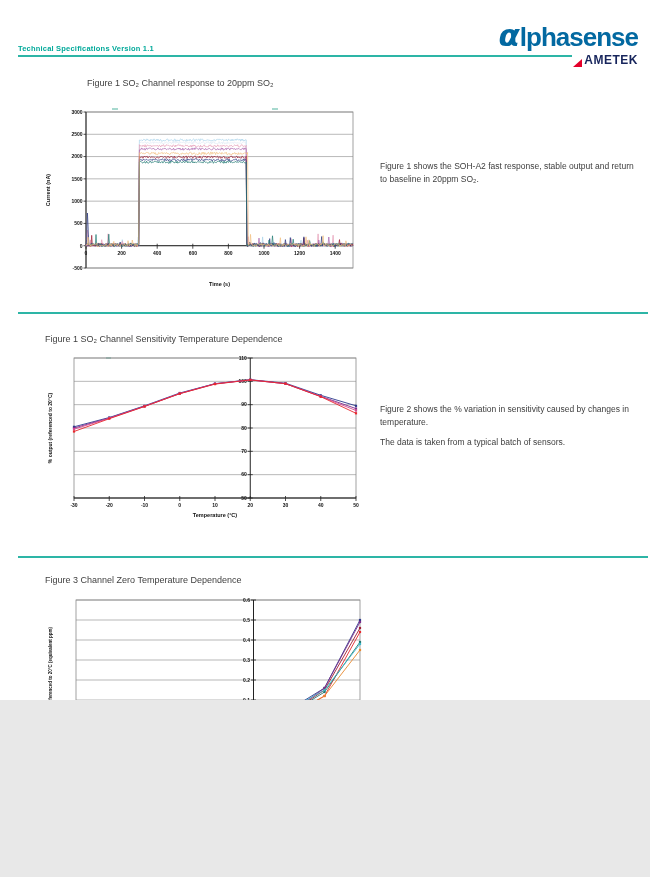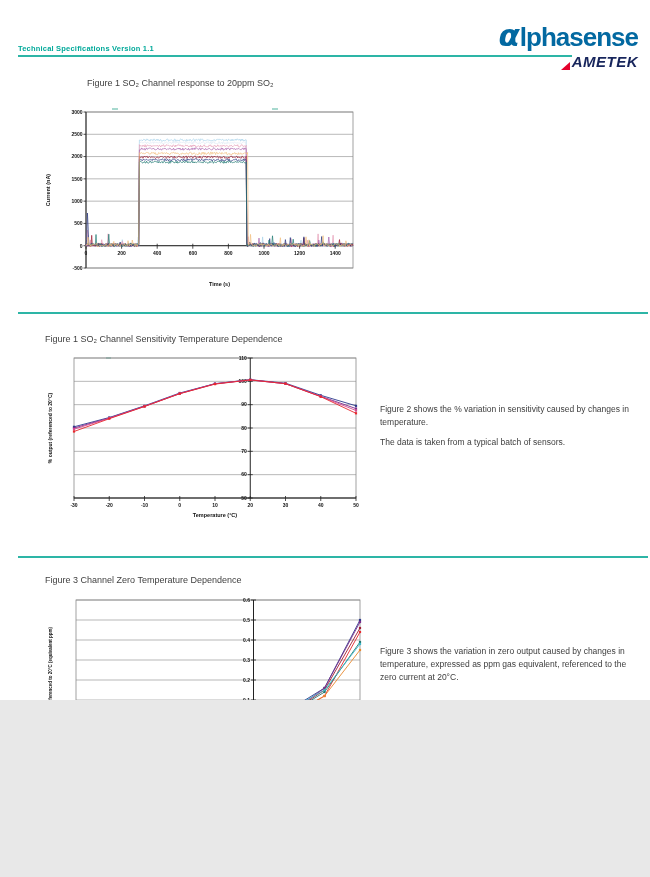--- a/index.html
+++ b/index.html
@@ -5,21 +5,21 @@
   html,body{margin:0;padding:0;background:#e8e8e8;}
   #page{position:relative;width:650px;height:700px;background:#ffffff;margin:0 auto;
         font-family:"Liberation Sans",sans-serif;color:#3f3f3f;overflow:hidden;}
   .teal-rule{position:absolute;height:2px;background:#2db5a6;}
   #doc-ref{position:absolute;left:18px;top:44px;font-size:7.5px;font-weight:600;color:#00a99a;letter-spacing:.2px;}
   #logo{position:absolute;right:12px;top:20px;text-align:left;color:#0369a1;font-weight:bold;line-height:1;}
   #logo .alpha{font-size:31px;font-style:italic;font-family:"DejaVu Sans",sans-serif;}
   #logo .rest{font-size:26px;letter-spacing:-1px;}
   #ametek{position:absolute;right:12px;top:53px;display:flex;align-items:flex-end;gap:2px;}
   #ametek .tri{width:0;height:0;border-bottom:8px solid #e4002b;border-left:9px solid transparent;}
-  #ametek .word{font-size:15px;font-weight:bold;color:#17255c;letter-spacing:.5px;font-style:italic;}
+  #ametek .word{font-size:12px;font-weight:bold;color:#17255c;letter-spacing:.5px;}
   .fig-title{position:absolute;left:45px;font-size:9px;color:#3f3f3f;}
   .caption{position:absolute;left:380px;width:256px;font-size:8.5px;line-height:1.55;color:#3d3d3d;}
   .caption p{margin:0 0 7px 0;}
   .chart{position:absolute;}
   svg{font-family:"Liberation Sans",sans-serif;}
   .artifact{position:absolute;height:2px;background:#a7d9ce;}
 </style>
 </head>
 <body>
 
@@ -86,20 +86,23 @@
       <text x="8" y="90" text-anchor="middle" font-size="5.5" font-weight="700" fill="#111" transform="rotate(-90 8 90)">Current (nA)</text>
       <polyline points="44.0,143.4 44.7,144.8 45.4,143.4 46.1,135.2 46.8,144.2 47.6,145.2 48.3,145.3 49.0,144.4 49.7,144.5 50.4,145.3 51.1,144.0 51.8,143.6 52.5,144.2 53.3,144.4 54.0,143.8 54.7,143.4 55.4,146.4 56.1,145.6 56.8,143.5 57.5,144.1 58.2,146.0 59.0,146.1 59.7,143.8 60.4,144.0 61.1,145.0 61.8,145.2 62.5,144.8 63.2,145.7 63.9,143.8 64.6,146.2 65.4,146.5 66.1,145.7 66.8,145.5 67.5,144.4 68.2,145.7 68.9,143.3 69.6,144.5 70.3,144.5 71.1,145.1 71.8,144.9 72.5,144.4 73.2,146.4 73.9,146.1 74.6,146.5 75.3,143.7 76.0,144.3 76.8,146.4 77.5,144.1 78.2,145.8 78.9,145.4 79.6,145.2 80.3,139.7 81.0,144.5 81.7,144.5 82.4,143.8 83.2,145.0 83.9,144.4 84.6,146.0 85.3,144.6 86.0,145.8 86.7,145.7 87.4,143.7 88.1,144.0 88.9,142.7 89.6,144.6 90.3,145.2 91.0,144.3 91.7,144.5 92.4,144.7 93.1,144.3 93.8,143.4 94.6,143.8 95.3,145.3 96.0,139.8 96.7,146.3 97.4,40.0 98.1,40.2 98.8,40.4 99.5,39.9 100.2,40.6 101.0,40.3 101.7,39.3 102.4,39.6 103.1,39.7 103.8,40.8 104.5,39.1 105.2,39.0 105.9,40.2 106.7,40.1 107.4,40.2 108.1,41.2 108.8,39.3 109.5,40.0 110.2,39.6 110.9,40.7 111.6,39.2 112.4,39.1 113.1,40.5 113.8,40.4 114.5,39.3 115.2,40.5 115.9,39.0 116.6,40.1 117.3,41.1 118.0,39.7 118.8,39.6 119.5,41.2 120.2,41.0 120.9,41.1 121.6,40.1 122.3,41.0 123.0,40.7 123.7,40.5 124.5,39.4 125.2,39.1 125.9,39.1 126.6,41.3 127.3,40.4 128.0,39.9 128.7,40.2 129.4,39.8 130.2,40.1 130.9,40.8 131.6,41.2 132.3,39.4 133.0,38.9 133.7,41.3 134.4,41.1 135.1,39.8 135.8,40.8 136.6,40.4 137.3,41.2 138.0,39.4 138.7,39.0 139.4,39.6 140.1,39.1 140.8,40.5 141.5,40.8 142.3,40.0 143.0,40.6 143.7,41.2 144.4,39.4 145.1,40.9 145.8,39.7 146.5,40.0 147.2,40.7 148.0,39.1 148.7,39.9 149.4,41.1 150.1,40.7 150.8,39.5 151.5,38.9 152.2,39.4 152.9,41.3 153.6,39.6 154.4,39.3 155.1,40.4 155.8,39.8 156.5,39.3 157.2,39.2 157.9,41.2 158.6,38.9 159.3,39.4 160.1,39.1 160.8,39.3 161.5,40.8 162.2,40.6 162.9,40.4 163.6,40.8 164.3,40.1 165.0,40.0 165.8,39.8 166.5,40.1 167.2,40.4 167.9,40.1 168.6,41.0 169.3,41.2 170.0,40.1 170.7,41.0 171.4,40.4 172.2,39.4 172.9,40.8 173.6,40.8 174.3,39.6 175.0,39.9 175.7,39.2 176.4,39.8 177.1,38.9 177.9,39.9 178.6,39.5 179.3,40.0 180.0,39.8 180.7,39.2 181.4,40.4 182.1,39.9 182.8,40.5 183.6,40.3 184.3,39.3 185.0,40.9 185.7,40.5 186.4,39.2 187.1,39.5 187.8,40.4 188.5,40.7 189.2,39.3 190.0,41.0 190.7,39.3 191.4,40.5 192.1,39.6 192.8,40.3 193.5,39.2 194.2,40.3 194.9,38.9 195.7,39.1 196.4,40.1 197.1,39.8 197.8,39.1 198.5,41.2 199.2,39.1 199.9,40.5 200.6,39.0 201.4,41.1 202.1,40.1 202.8,40.8 203.5,39.6 204.2,39.9 204.9,143.5 205.6,143.7 206.3,144.7 207.0,143.5 207.8,146.2 208.5,145.4 209.2,145.5 209.9,146.4 210.6,143.3 211.3,144.8 212.0,146.0 212.7,145.3 213.5,145.4 214.2,144.9 214.9,146.0 215.6,144.6 216.3,144.4 217.0,143.7 217.7,145.9 218.4,144.7 219.2,144.6 219.9,146.1 220.6,136.9 221.3,145.2 222.0,145.3 222.7,143.6 223.4,145.3 224.1,144.1 224.8,145.5 225.6,144.5 226.3,146.5 227.0,145.9 227.7,143.7 228.4,146.2 229.1,145.3 229.8,143.8 230.5,144.0 231.3,144.6 232.0,144.5 232.7,144.9 233.4,145.3 234.1,144.0 234.8,143.4 235.5,144.1 236.2,146.0 237.0,143.5 237.7,146.6 238.4,145.5 239.1,145.1 239.8,143.3 240.5,144.7 241.2,146.4 241.9,144.4 242.6,143.3 243.4,146.1 244.1,143.5 244.8,143.6 245.5,146.6 246.2,145.6 246.9,146.5 247.6,145.9 248.3,140.8 249.1,145.1 249.8,144.7 250.5,145.7 251.2,146.5 251.9,145.3 252.6,144.1 253.3,143.4 254.0,143.6 254.8,144.7 255.5,145.8 256.2,143.9 256.9,144.2 257.6,144.7 258.3,143.6 259.0,140.2 259.7,146.3 260.4,145.5 261.2,143.4 261.9,143.9 262.6,143.9 263.3,144.7 264.0,144.3 264.7,145.2 265.4,144.5 266.1,143.8 266.9,143.9 267.6,141.5 268.3,144.0 269.0,143.4 269.7,144.6 270.4,144.1 271.1,146.4 271.8,145.0 272.6,144.5 273.3,144.4 274.0,145.1 274.7,144.2 275.4,145.3 276.1,143.2 276.8,144.8 277.5,145.8 278.2,144.8 279.0,143.5 279.7,144.5 280.4,145.8 281.1,144.8 281.8,146.3 282.5,146.2 283.2,143.9 283.9,145.9 284.7,146.1 285.4,145.5 286.1,146.2 286.8,143.9 287.5,145.9 288.2,146.4 288.9,144.3 289.6,143.6 290.4,145.0 291.1,144.9 291.8,143.5 292.5,143.9 293.2,145.1 293.9,145.8 294.6,146.5 295.3,144.0 296.0,145.6 296.8,144.0 297.5,145.0 298.2,144.7 298.9,144.6 299.6,145.6 300.3,144.3 301.0,146.5 301.7,143.5 302.5,146.2 303.2,143.7 303.9,145.6 304.6,143.3 305.3,145.1 306.0,145.9 306.7,143.9 307.4,143.7 308.2,145.3 308.9,144.7 309.6,144.9 310.3,143.9 311.0,145.4" fill="none" stroke="#a9d3ea" stroke-width="0.7"></polyline>
       <polyline points="44.0,146.3 44.7,143.4 45.4,143.5 46.1,143.8 46.8,143.5 47.6,144.8 48.3,143.9 49.0,145.0 49.7,145.2 50.4,146.6 51.1,144.0 51.8,146.4 52.5,144.5 53.3,145.1 54.0,144.3 54.7,144.4 55.4,145.9 56.1,145.8 56.8,145.4 57.5,146.4 58.2,145.4 59.0,144.3 59.7,146.0 60.4,146.2 61.1,146.2 61.8,145.1 62.5,145.8 63.2,146.2 63.9,145.7 64.6,145.2 65.4,144.7 66.1,143.5 66.8,143.9 67.5,143.4 68.2,144.3 68.9,144.6 69.6,146.2 70.3,143.4 71.1,145.7 71.8,143.4 72.5,143.6 73.2,146.5 73.9,144.0 74.6,145.1 75.3,145.6 76.0,145.8 76.8,143.9 77.5,144.3 78.2,146.0 78.9,145.2 79.6,145.5 80.3,146.5 81.0,144.0 81.7,144.8 82.4,145.0 83.2,144.2 83.9,145.1 84.6,145.1 85.3,146.3 86.0,145.5 86.7,144.7 87.4,143.4 88.1,143.3 88.9,143.3 89.6,144.7 90.3,146.5 91.0,144.6 91.7,146.4 92.4,143.6 93.1,146.2 93.8,143.9 94.6,143.7 95.3,145.8 96.0,137.1 96.7,144.5 97.4,43.5 98.1,42.8 98.8,42.4 99.5,42.1 100.2,42.7 101.0,42.9 101.7,42.7 102.4,41.9 103.1,42.3 103.8,42.1 104.5,43.6 105.2,42.2 105.9,42.5 106.7,43.0 107.4,43.7 108.1,42.5 108.8,43.2 109.5,43.1 110.2,42.4 110.9,41.7 111.6,43.4 112.4,41.9 113.1,42.4 113.8,43.1 114.5,42.1 115.2,42.7 115.9,42.5 116.6,42.9 117.3,42.3 118.0,43.0 118.8,43.2 119.5,41.8 120.2,43.7 120.9,43.6 121.6,43.7 122.3,42.8 123.0,43.4 123.7,42.3 124.5,42.1 125.2,42.4 125.9,43.6 126.6,43.1 127.3,42.6 128.0,42.6 128.7,42.2 129.4,43.5 130.2,43.1 130.9,41.6 131.6,43.3 132.3,41.6 133.0,42.2 133.7,43.3 134.4,41.8 135.1,42.8 135.8,41.8 136.6,43.7 137.3,43.3 138.0,41.8 138.7,42.6 139.4,41.9 140.1,42.8 140.8,42.4 141.5,42.1 142.3,42.9 143.0,42.4 143.7,43.8 144.4,41.6 145.1,41.6 145.8,42.6 146.5,43.3 147.2,42.1 148.0,42.3 148.7,43.0 149.4,43.6 150.1,42.3 150.8,44.0 151.5,41.6 152.2,42.4 152.9,41.7 153.6,42.1 154.4,42.2 155.1,43.3 155.8,43.3 156.5,43.5 157.2,42.4 157.9,43.8 158.6,43.4 159.3,42.5 160.1,42.2 160.8,42.2 161.5,41.7 162.2,42.9 162.9,43.9 163.6,43.0 164.3,42.9 165.0,41.7 165.8,42.5 166.5,41.6 167.2,43.3 167.9,43.0 168.6,42.0 169.3,43.9 170.0,41.9 170.7,43.2 171.4,41.8 172.2,41.7 172.9,43.7 173.6,43.3 174.3,43.5 175.0,43.1 175.7,43.7 176.4,43.3 177.1,41.6 177.9,43.6 178.6,43.0 179.3,42.9 180.0,42.0 180.7,43.9 181.4,41.6 182.1,42.6 182.8,43.9 183.6,42.9 184.3,42.5 185.0,43.8 185.7,41.8 186.4,42.7 187.1,43.5 187.8,42.6 188.5,42.8 189.2,43.0 190.0,42.5 190.7,42.7 191.4,43.5 192.1,42.0 192.8,42.2 193.5,42.7 194.2,43.2 194.9,42.6 195.7,42.8 196.4,42.9 197.1,43.5 197.8,42.9 198.5,42.9 199.2,43.8 199.9,42.8 200.6,42.4 201.4,41.9 202.1,42.3 202.8,42.0 203.5,42.6 204.2,42.6 204.9,143.8 205.6,144.6 206.3,144.5 207.0,146.3 207.8,146.1 208.5,143.7 209.2,144.2 209.9,145.0 210.6,145.5 211.3,145.6 212.0,145.8 212.7,146.1 213.5,143.3 214.2,145.1 214.9,143.4 215.6,144.5 216.3,146.3 217.0,144.1 217.7,144.6 218.4,144.5 219.2,146.0 219.9,145.9 220.6,145.5 221.3,143.3 222.0,143.7 222.7,145.1 223.4,145.4 224.1,143.7 224.8,146.4 225.6,146.2 226.3,145.0 227.0,144.6 227.7,146.0 228.4,143.7 229.1,146.0 229.8,144.3 230.5,144.3 231.3,144.0 232.0,144.5 232.7,144.6 233.4,143.7 234.1,144.3 234.8,146.2 235.5,144.0 236.2,143.3 237.0,146.2 237.7,144.0 238.4,143.5 239.1,143.4 239.8,144.1 240.5,145.3 241.2,143.8 241.9,144.7 242.6,143.3 243.4,145.2 244.1,143.7 244.8,144.9 245.5,143.5 246.2,143.9 246.9,146.0 247.6,143.5 248.3,146.0 249.1,137.6 249.8,144.6 250.5,146.3 251.2,144.1 251.9,144.2 252.6,145.2 253.3,145.7 254.0,144.5 254.8,146.4 255.5,144.7 256.2,144.2 256.9,146.1 257.6,144.1 258.3,144.7 259.0,145.7 259.7,144.3 260.4,145.9 261.2,145.0 261.9,145.5 262.6,146.1 263.3,144.4 264.0,145.5 264.7,142.6 265.4,144.0 266.1,144.1 266.9,145.8 267.6,146.1 268.3,144.5 269.0,144.3 269.7,144.5 270.4,143.4 271.1,146.1 271.8,143.9 272.6,144.9 273.3,144.9 274.0,143.8 274.7,143.4 275.4,145.8 276.1,145.9 276.8,143.3 277.5,145.3 278.2,145.1 279.0,145.0 279.7,146.3 280.4,143.8 281.1,146.1 281.8,145.9 282.5,144.0 283.2,144.2 283.9,144.7 284.7,143.8 285.4,144.2 286.1,146.0 286.8,146.0 287.5,145.9 288.2,143.7 288.9,145.0 289.6,146.3 290.4,144.8 291.1,145.7 291.8,144.6 292.5,144.6 293.2,146.0 293.9,143.5 294.6,145.5 295.3,145.5 296.0,144.3 296.8,146.2 297.5,145.4 298.2,143.9 298.9,146.5 299.6,144.9 300.3,143.6 301.0,144.3 301.7,143.3 302.5,144.4 303.2,146.0 303.9,145.6 304.6,143.6 305.3,146.6 306.0,145.4 306.7,145.9 307.4,146.0 308.2,144.1 308.9,144.0 309.6,146.2 310.3,143.8 311.0,145.4" fill="none" stroke="#dfe9f4" stroke-width="0.7"></polyline>
       <polyline points="44.0,145.5 44.7,142.6 45.4,130.1 46.1,136.4 46.8,144.0 47.6,146.6 48.3,139.9 49.0,145.5 49.7,146.3 50.4,146.4 51.1,145.0 51.8,146.4 52.5,146.2 53.3,144.1 54.0,144.1 54.7,145.7 55.4,146.5 56.1,146.2 56.8,143.4 57.5,145.1 58.2,146.3 59.0,144.4 59.7,139.7 60.4,143.8 61.1,143.5 61.8,144.7 62.5,145.8 63.2,145.0 63.9,143.7 64.6,146.3 65.4,146.5 66.1,133.8 66.8,143.5 67.5,145.2 68.2,145.0 68.9,143.9 69.6,144.0 70.3,143.3 71.1,144.6 71.8,145.0 72.5,143.5 73.2,144.8 73.9,146.6 74.6,143.8 75.3,144.3 76.0,144.3 76.8,146.0 77.5,143.6 78.2,146.2 78.9,143.5 79.6,143.6 80.3,141.4 81.0,143.9 81.7,144.0 82.4,143.6 83.2,145.3 83.9,146.0 84.6,146.2 85.3,145.4 86.0,143.5 86.7,143.4 87.4,144.6 88.1,145.4 88.9,144.4 89.6,145.4 90.3,144.7 91.0,143.5 91.7,143.5 92.4,144.2 93.1,143.5 93.8,146.0 94.6,146.5 95.3,143.9 96.0,144.1 96.7,144.4 97.4,44.7 98.1,46.2 98.8,45.6 99.5,45.8 100.2,46.5 101.0,45.0 101.7,46.1 102.4,46.8 103.1,44.7 103.8,47.0 104.5,46.5 105.2,44.9 105.9,45.4 106.7,45.7 107.4,45.7 108.1,45.5 108.8,45.5 109.5,46.8 110.2,45.6 110.9,46.4 111.6,45.6 112.4,45.8 113.1,45.9 113.8,45.7 114.5,46.0 115.2,45.2 115.9,46.2 116.6,46.5 117.3,45.2 118.0,45.6 118.8,47.0 119.5,45.4 120.2,46.0 120.9,45.1 121.6,44.7 122.3,46.6 123.0,45.6 123.7,46.2 124.5,44.7 125.2,44.9 125.9,45.6 126.6,45.4 127.3,46.0 128.0,45.9 128.7,45.7 129.4,45.9 130.2,47.0 130.9,45.1 131.6,45.1 132.3,45.6 133.0,47.0 133.7,45.0 134.4,46.2 135.1,45.2 135.8,45.0 136.6,44.8 137.3,45.6 138.0,44.7 138.7,45.7 139.4,46.1 140.1,45.1 140.8,46.6 141.5,46.1 142.3,46.4 143.0,45.6 143.7,45.0 144.4,46.0 145.1,45.1 145.8,45.7 146.5,46.8 147.2,46.0 148.0,46.7 148.7,45.3 149.4,47.0 150.1,45.2 150.8,46.4 151.5,44.9 152.2,46.0 152.9,45.1 153.6,46.9 154.4,46.8 155.1,46.5 155.8,46.2 156.5,45.8 157.2,46.4 157.9,47.0 158.6,45.2 159.3,47.1 160.1,46.3 160.8,46.6 161.5,45.5 162.2,44.8 162.9,46.5 163.6,46.1 164.3,46.8 165.0,46.9 165.8,46.7 166.5,46.8 167.2,44.9 167.9,45.7 168.6,44.8 169.3,46.7 170.0,45.9 170.7,46.7 171.4,46.2 172.2,46.1 172.9,45.2 173.6,46.7 174.3,46.5 175.0,46.4 175.7,44.8 176.4,46.0 177.1,46.6 177.9,45.6 178.6,45.9 179.3,45.5 180.0,46.6 180.7,45.4 181.4,45.6 182.1,45.2 182.8,46.3 183.6,46.1 184.3,45.5 185.0,45.9 185.7,46.0 186.4,46.7 187.1,46.7 187.8,45.3 188.5,45.9 189.2,45.2 190.0,45.9 190.7,46.9 191.4,46.2 192.1,45.4 192.8,44.8 193.5,45.5 194.2,45.3 194.9,46.0 195.7,44.7 196.4,46.8 197.1,47.0 197.8,46.9 198.5,46.1 199.2,44.9 199.9,44.7 200.6,45.2 201.4,46.7 202.1,46.0 202.8,46.1 203.5,46.7 204.2,45.3 204.9,146.2 205.6,144.7 206.3,136.7 207.0,145.4 207.8,143.4 208.5,144.7 209.2,145.1 209.9,145.0 210.6,146.5 211.3,143.7 212.0,145.9 212.7,144.6 213.5,143.8 214.2,145.6 214.9,144.6 215.6,144.8 216.3,145.8 217.0,146.3 217.7,146.5 218.4,146.4 219.2,144.0 219.9,145.4 220.6,146.3 221.3,145.4 222.0,143.4 222.7,145.3 223.4,144.4 224.1,146.5 224.8,145.9 225.6,146.2 226.3,145.0 227.0,144.4 227.7,146.3 228.4,145.2 229.1,144.8 229.8,144.7 230.5,144.8 231.3,144.7 232.0,144.4 232.7,146.0 233.4,143.9 234.1,146.6 234.8,145.5 235.5,143.7 236.2,146.6 237.0,144.9 237.7,146.2 238.4,145.3 239.1,145.4 239.8,146.1 240.5,144.2 241.2,145.9 241.9,146.4 242.6,144.3 243.4,145.7 244.1,145.8 244.8,144.5 245.5,143.8 246.2,144.9 246.9,145.6 247.6,144.6 248.3,144.0 249.1,138.7 249.8,146.5 250.5,145.1 251.2,144.1 251.9,144.5 252.6,145.9 253.3,144.5 254.0,143.9 254.8,144.9 255.5,145.1 256.2,143.7 256.9,144.9 257.6,144.4 258.3,143.4 259.0,146.4 259.7,146.0 260.4,146.1 261.2,146.3 261.9,144.0 262.6,145.6 263.3,143.8 264.0,143.6 264.7,145.5 265.4,140.3 266.1,145.7 266.9,146.3 267.6,143.6 268.3,143.8 269.0,145.6 269.7,146.5 270.4,144.3 271.1,144.4 271.8,143.4 272.6,145.3 273.3,143.8 274.0,143.9 274.7,144.8 275.4,143.5 276.1,133.9 276.8,145.6 277.5,145.2 278.2,145.1 279.0,143.4 279.7,144.7 280.4,143.8 281.1,143.8 281.8,146.0 282.5,144.7 283.2,144.1 283.9,146.3 284.7,145.8 285.4,144.4 286.1,143.8 286.8,143.3 287.5,145.2 288.2,145.9 288.9,145.9 289.6,144.5 290.4,143.5 291.1,135.2 291.8,146.4 292.5,144.7 293.2,145.0 293.9,144.3 294.6,143.5 295.3,144.3 296.0,144.9 296.8,144.7 297.5,143.5 298.2,144.5 298.9,143.7 299.6,146.4 300.3,145.4 301.0,144.5 301.7,146.5 302.5,145.3 303.2,143.3 303.9,143.9 304.6,146.0 305.3,145.4 306.0,144.7 306.7,144.0 307.4,144.6 308.2,145.9 308.9,144.9 309.6,143.5 310.3,143.4 311.0,145.4" fill="none" stroke="#e59cb6" stroke-width="0.7"></polyline>
       <polyline points="44.0,145.6 44.7,143.8 45.4,146.1 46.1,146.4 46.8,145.0 47.6,145.0 48.3,145.4 49.0,144.0 49.7,144.7 50.4,146.0 51.1,143.6 51.8,145.3 52.5,146.0 53.3,146.3 54.0,145.4 54.7,143.3 55.4,143.4 56.1,146.0 56.8,143.0 57.5,143.9 58.2,143.7 59.0,146.2 59.7,144.0 60.4,145.3 61.1,143.8 61.8,144.4 62.5,145.6 63.2,146.2 63.9,146.4 64.6,145.7 65.4,145.7 66.1,143.5 66.8,143.3 67.5,145.3 68.2,144.4 68.9,146.6 69.6,146.4 70.3,143.6 71.1,145.1 71.8,143.5 72.5,144.6 73.2,145.6 73.9,145.7 74.6,146.0 75.3,145.1 76.0,146.5 76.8,145.4 77.5,144.2 78.2,145.1 78.9,144.4 79.6,143.5 80.3,145.1 81.0,143.4 81.7,144.4 82.4,145.0 83.2,145.1 83.9,145.7 84.6,144.1 85.3,143.8 86.0,145.9 86.7,146.2 87.4,146.5 88.1,146.2 88.9,145.9 89.6,146.4 90.3,145.4 91.0,144.6 91.7,145.1 92.4,144.9 93.1,143.6 93.8,145.6 94.6,146.3 95.3,144.8 96.0,146.1 96.7,144.8 97.4,49.9 98.1,49.9 98.8,49.7 99.5,47.9 100.2,49.3 101.0,48.5 101.7,49.5 102.4,48.5 103.1,50.2 103.8,49.1 104.5,47.9 105.2,49.3 105.9,48.8 106.7,48.3 107.4,48.1 108.1,47.9 108.8,48.4 109.5,49.0 110.2,48.7 110.9,49.0 111.6,48.1 112.4,49.4 113.1,49.9 113.8,49.7 114.5,49.5 115.2,49.0 115.9,47.9 116.6,48.5 117.3,49.9 118.0,49.2 118.8,48.9 119.5,50.1 120.2,49.6 120.9,48.4 121.6,49.2 122.3,48.4 123.0,48.5 123.7,48.6 124.5,49.7 125.2,49.4 125.9,48.7 126.6,49.4 127.3,48.3 128.0,48.2 128.7,48.7 129.4,49.9 130.2,49.4 130.9,49.5 131.6,48.2 132.3,50.2 133.0,49.2 133.7,49.6 134.4,49.4 135.1,48.4 135.8,49.1 136.6,48.0 137.3,49.2 138.0,48.0 138.7,49.8 139.4,49.5 140.1,50.0 140.8,48.1 141.5,50.1 142.3,49.7 143.0,48.5 143.7,48.4 144.4,49.2 145.1,49.3 145.8,49.8 146.5,48.2 147.2,50.1 148.0,49.8 148.7,48.9 149.4,49.4 150.1,47.9 150.8,49.7 151.5,48.8 152.2,47.9 152.9,49.6 153.6,47.8 154.4,48.0 155.1,48.4 155.8,49.0 156.5,49.7 157.2,48.3 157.9,48.0 158.6,50.1 159.3,49.1 160.1,48.0 160.8,48.6 161.5,48.9 162.2,49.6 162.9,49.6 163.6,48.4 164.3,49.8 165.0,49.2 165.8,49.3 166.5,48.9 167.2,48.1 167.9,48.8 168.6,49.5 169.3,49.9 170.0,49.8 170.7,49.5 171.4,47.8 172.2,47.9 172.9,48.7 173.6,49.8 174.3,49.7 175.0,49.6 175.7,48.4 176.4,49.8 177.1,49.0 177.9,49.5 178.6,50.1 179.3,47.8 180.0,49.3 180.7,48.1 181.4,50.1 182.1,49.9 182.8,49.2 183.6,48.3 184.3,49.8 185.0,47.9 185.7,48.7 186.4,48.3 187.1,48.6 187.8,50.1 188.5,48.3 189.2,48.1 190.0,48.9 190.7,48.2 191.4,49.2 192.1,48.9 192.8,48.6 193.5,49.7 194.2,48.8 194.9,49.0 195.7,48.9 196.4,48.6 197.1,48.6 197.8,49.4 198.5,49.6 199.2,49.8 199.9,48.6 200.6,48.2 201.4,49.5 202.1,47.9 202.8,49.4 203.5,48.0 204.2,48.6 204.9,143.5 205.6,144.0 206.3,145.8 207.0,144.2 207.8,145.8 208.5,144.6 209.2,145.2 209.9,146.2 210.6,145.4 211.3,144.3 212.0,143.5 212.7,145.7 213.5,145.6 214.2,145.0 214.9,145.9 215.6,144.8 216.3,145.1 217.0,138.1 217.7,146.1 218.4,145.3 219.2,146.2 219.9,145.3 220.6,143.4 221.3,146.0 222.0,144.9 222.7,144.7 223.4,145.4 224.1,144.3 224.8,144.3 225.6,146.4 226.3,146.4 227.0,143.5 227.7,144.2 228.4,145.5 229.1,145.5 229.8,145.7 230.5,144.5 231.3,144.2 232.0,145.8 232.7,146.4 233.4,144.3 234.1,144.2 234.8,144.9 235.5,146.5 236.2,145.8 237.0,143.7 237.7,143.7 238.4,146.4 239.1,146.3 239.8,145.2 240.5,144.8 241.2,144.4 241.9,143.5 242.6,145.3 243.4,144.5 244.1,145.1 244.8,143.8 245.5,144.9 246.2,145.1 246.9,144.6 247.6,144.4 248.3,146.0 249.1,146.4 249.8,144.5 250.5,144.6 251.2,146.5 251.9,143.6 252.6,146.2 253.3,146.4 254.0,144.4 254.8,143.5 255.5,146.2 256.2,143.6 256.9,145.1 257.6,143.6 258.3,144.5 259.0,145.2 259.7,146.0 260.4,145.2 261.2,144.8 261.9,144.1 262.6,144.1 263.3,146.0 264.0,144.6 264.7,144.7 265.4,145.4 266.1,146.2 266.9,146.0 267.6,146.6 268.3,145.2 269.0,145.6 269.7,145.4 270.4,144.2 271.1,143.9 271.8,145.8 272.6,143.7 273.3,144.6 274.0,144.0 274.7,143.7 275.4,143.6 276.1,146.2 276.8,140.0 277.5,144.3 278.2,144.9 279.0,144.4 279.7,146.0 280.4,146.3 281.1,145.1 281.8,143.5 282.5,145.3 283.2,144.2 283.9,145.7 284.7,146.3 285.4,145.4 286.1,143.8 286.8,137.0 287.5,144.1 288.2,145.1 288.9,146.6 289.6,146.6 290.4,144.6 291.1,145.2 291.8,146.0 292.5,145.4 293.2,145.9 293.9,143.8 294.6,145.6 295.3,144.2 296.0,144.9 296.8,143.4 297.5,144.2 298.2,144.5 298.9,143.4 299.6,144.9 300.3,145.1 301.0,144.6 301.7,144.1 302.5,143.8 303.2,145.8 303.9,143.6 304.6,143.6 305.3,143.7 306.0,145.3 306.7,143.9 307.4,144.5 308.2,146.3 308.9,146.6 309.6,143.6 310.3,144.9 311.0,143.7" fill="none" stroke="#a963ad" stroke-width="0.7"></polyline>
       <polyline points="44.0,144.5 44.7,143.7 45.4,144.1 46.1,144.5 46.8,145.4 47.6,145.7 48.3,146.2 49.0,146.2 49.7,135.3 50.4,145.6 51.1,144.6 51.8,146.0 52.5,144.9 53.3,145.7 54.0,145.9 54.7,143.9 55.4,146.1 56.1,146.3 56.8,143.5 57.5,144.2 58.2,144.8 59.0,144.6 59.7,143.3 60.4,145.6 61.1,144.9 61.8,145.8 62.5,145.7 63.2,145.8 63.9,145.8 64.6,143.7 65.4,145.4 66.1,143.4 66.8,146.3 67.5,145.4 68.2,145.8 68.9,144.5 69.6,145.9 70.3,143.8 71.1,146.1 71.8,146.2 72.5,144.3 73.2,144.4 73.9,143.6 74.6,144.3 75.3,144.0 76.0,145.9 76.8,144.4 77.5,144.9 78.2,143.5 78.9,145.0 79.6,146.0 80.3,144.3 81.0,145.7 81.7,145.1 82.4,144.9 83.2,143.5 83.9,145.7 84.6,145.2 85.3,146.0 86.0,144.5 86.7,146.0 87.4,145.5 88.1,144.3 88.9,143.3 89.6,145.1 90.3,145.9 91.0,145.1 91.7,146.0 92.4,146.5 93.1,144.4 93.8,145.9 94.6,146.1 95.3,145.8 96.0,145.8 96.7,144.2 97.4,56.2 98.1,57.8 98.8,57.1 99.5,57.0 100.2,56.6 101.0,58.3 101.7,56.9 102.4,56.0 103.1,57.1 103.8,56.9 104.5,56.6 105.2,56.3 105.9,58.0 106.7,57.2 107.4,56.5 108.1,57.3 108.8,57.7 109.5,57.0 110.2,56.7 110.9,57.5 111.6,56.8 112.4,57.6 113.1,58.3 113.8,58.3 114.5,57.3 115.2,57.2 115.9,57.1 116.6,58.3 117.3,57.6 118.0,56.6 118.8,56.6 119.5,56.5 120.2,56.8 120.9,56.8 121.6,57.6 122.3,56.9 123.0,56.2 123.7,57.3 124.5,58.4 125.2,56.7 125.9,56.4 126.6,56.5 127.3,58.1 128.0,57.0 128.7,56.9 129.4,56.1 130.2,57.1 130.9,57.3 131.6,58.2 132.3,56.1 133.0,58.0 133.7,57.5 134.4,58.1 135.1,57.4 135.8,57.1 136.6,56.2 137.3,56.3 138.0,57.5 138.7,56.9 139.4,57.4 140.1,58.1 140.8,57.6 141.5,56.1 142.3,58.3 143.0,57.1 143.7,56.3 144.4,56.1 145.1,58.4 145.8,56.9 146.5,56.2 147.2,56.8 148.0,57.6 148.7,56.3 149.4,56.4 150.1,56.7 150.8,58.4 151.5,57.3 152.2,56.2 152.9,56.3 153.6,56.1 154.4,58.4 155.1,57.4 155.8,56.7 156.5,57.1 157.2,58.0 157.9,56.0 158.6,57.8 159.3,57.9 160.1,58.4 160.8,56.9 161.5,56.1 162.2,56.6 162.9,57.0 163.6,56.0 164.3,57.6 165.0,58.0 165.8,56.0 166.5,56.9 167.2,57.1 167.9,56.7 168.6,57.7 169.3,56.4 170.0,56.1 170.7,57.9 171.4,57.3 172.2,56.0 172.9,56.9 173.6,56.9 174.3,57.2 175.0,56.5 175.7,56.2 176.4,58.2 177.1,57.6 177.9,56.5 178.6,58.3 179.3,57.3 180.0,58.2 180.7,57.2 181.4,56.6 182.1,56.4 182.8,58.3 183.6,58.0 184.3,57.1 185.0,57.8 185.7,58.4 186.4,57.0 187.1,58.4 187.8,57.1 188.5,56.3 189.2,56.3 190.0,56.2 190.7,57.8 191.4,57.0 192.1,57.7 192.8,57.0 193.5,57.4 194.2,56.4 194.9,56.2 195.7,58.0 196.4,56.8 197.1,57.6 197.8,57.2 198.5,58.1 199.2,58.3 199.9,56.3 200.6,56.4 201.4,57.8 202.1,57.6 202.8,58.4 203.5,57.4 204.2,56.2 204.9,145.8 205.6,146.4 206.3,144.7 207.0,145.6 207.8,143.5 208.5,144.4 209.2,144.5 209.9,145.8 210.6,143.6 211.3,143.9 212.0,144.4 212.7,144.1 213.5,145.5 214.2,145.1 214.9,145.4 215.6,144.1 216.3,145.2 217.0,146.5 217.7,145.4 218.4,145.9 219.2,143.8 219.9,144.3 220.6,143.3 221.3,143.4 222.0,144.4 222.7,144.8 223.4,145.3 224.1,144.6 224.8,145.7 225.6,144.9 226.3,143.8 227.0,146.3 227.7,144.6 228.4,144.0 229.1,144.1 229.8,143.7 230.5,143.5 231.3,144.5 232.0,144.2 232.7,144.9 233.4,145.2 234.1,144.9 234.8,143.4 235.5,146.1 236.2,144.1 237.0,143.7 237.7,144.9 238.4,145.1 239.1,145.6 239.8,145.6 240.5,145.7 241.2,145.1 241.9,145.8 242.6,143.6 243.4,143.2 244.1,143.6 244.8,145.2 245.5,144.7 246.2,146.1 246.9,145.0 247.6,145.4 248.3,143.9 249.1,146.4 249.8,146.3 250.5,145.7 251.2,146.1 251.9,144.4 252.6,145.7 253.3,145.1 254.0,143.7 254.8,144.6 255.5,146.6 256.2,145.7 256.9,145.7 257.6,146.4 258.3,143.7 259.0,145.2 259.7,143.5 260.4,145.7 261.2,145.2 261.9,137.8 262.6,145.7 263.3,143.4 264.0,145.2 264.7,144.2 265.4,146.1 266.1,146.4 266.9,145.4 267.6,143.8 268.3,145.0 269.0,145.5 269.7,144.9 270.4,144.8 271.1,145.9 271.8,146.1 272.6,144.6 273.3,146.3 274.0,145.2 274.7,144.8 275.4,145.4 276.1,143.7 276.8,146.0 277.5,143.9 278.2,146.2 279.0,144.7 279.7,144.3 280.4,145.2 281.1,143.4 281.8,144.3 282.5,143.6 283.2,145.3 283.9,145.7 284.7,144.6 285.4,143.7 286.1,144.8 286.8,145.4 287.5,144.6 288.2,146.5 288.9,143.4 289.6,144.0 290.4,145.2 291.1,144.9 291.8,146.6 292.5,144.7 293.2,145.7 293.9,144.7 294.6,145.9 295.3,143.9 296.0,146.1 296.8,143.9 297.5,139.6 298.2,146.1 298.9,143.0 299.6,143.3 300.3,144.9 301.0,144.8 301.7,143.8 302.5,146.1 303.2,146.2 303.9,144.1 304.6,144.6 305.3,146.5 306.0,145.1 306.7,145.6 307.4,144.0 308.2,145.9 308.9,144.4 309.6,146.0 310.3,143.9 311.0,145.6" fill="none" stroke="#9e1b32" stroke-width="0.7"></polyline>
       <polyline points="44.0,144.5 44.7,139.2 45.4,113.0 46.1,126.1 46.8,144.9 47.6,145.6 48.3,145.0 49.0,143.4 49.7,143.3 50.4,144.8 51.1,144.9 51.8,144.6 52.5,144.6 53.3,143.6 54.0,143.3 54.7,145.1 55.4,145.1 56.1,145.5 56.8,145.5 57.5,146.5 58.2,145.4 59.0,144.2 59.7,146.4 60.4,144.3 61.1,144.2 61.8,144.7 62.5,144.4 63.2,145.7 63.9,143.5 64.6,145.9 65.4,144.4 66.1,143.9 66.8,143.9 67.5,145.5 68.2,144.4 68.9,143.8 69.6,144.8 70.3,145.3 71.1,143.6 71.8,143.8 72.5,145.6 73.2,143.3 73.9,145.3 74.6,145.8 75.3,145.6 76.0,144.5 76.8,145.8 77.5,144.5 78.2,142.0 78.9,146.0 79.6,144.2 80.3,146.3 81.0,144.9 81.7,144.1 82.4,146.1 83.2,144.0 83.9,144.2 84.6,144.6 85.3,146.3 86.0,143.9 86.7,144.1 87.4,146.5 88.1,143.8 88.9,146.5 89.6,143.5 90.3,145.9 91.0,143.9 91.7,144.6 92.4,144.6 93.1,145.6 93.8,143.6 94.6,143.8 95.3,145.1 96.0,145.6 96.7,145.8 97.4,59.1 98.1,59.2 98.8,59.5 99.5,59.7 100.2,60.8 101.0,59.4 101.7,59.6 102.4,59.8 103.1,60.1 103.8,60.0 104.5,59.3 105.2,59.6 105.9,60.5 106.7,60.0 107.4,59.9 108.1,59.4 108.8,59.9 109.5,59.7 110.2,60.6 110.9,59.0 111.6,59.4 112.4,59.7 113.1,59.7 113.8,59.2 114.5,59.6 115.2,60.3 115.9,60.0 116.6,60.1 117.3,59.9 118.0,60.3 118.8,59.4 119.5,60.1 120.2,58.8 120.9,59.3 121.6,59.9 122.3,60.6 123.0,58.7 123.7,60.4 124.5,60.6 125.2,59.3 125.9,59.5 126.6,61.1 127.3,59.6 128.0,59.8 128.7,60.0 129.4,61.1 130.2,59.3 130.9,58.8 131.6,59.3 132.3,59.1 133.0,59.2 133.7,60.8 134.4,60.6 135.1,59.8 135.8,59.6 136.6,59.8 137.3,61.0 138.0,61.1 138.7,60.5 139.4,59.2 140.1,60.1 140.8,60.5 141.5,58.8 142.3,60.7 143.0,59.7 143.7,60.9 144.4,60.7 145.1,58.7 145.8,60.3 146.5,59.2 147.2,59.9 148.0,59.7 148.7,58.8 149.4,58.9 150.1,60.7 150.8,59.4 151.5,60.1 152.2,59.1 152.9,59.3 153.6,58.7 154.4,59.2 155.1,58.9 155.8,59.6 156.5,60.8 157.2,59.4 157.9,59.9 158.6,60.6 159.3,59.5 160.1,59.5 160.8,60.5 161.5,61.0 162.2,59.4 162.9,60.4 163.6,59.1 164.3,59.6 165.0,59.2 165.8,59.8 166.5,60.1 167.2,59.4 167.9,59.2 168.6,59.9 169.3,59.4 170.0,61.1 170.7,60.0 171.4,59.5 172.2,59.8 172.9,60.3 173.6,61.0 174.3,59.7 175.0,59.9 175.7,59.2 176.4,59.4 177.1,60.1 177.9,60.8 178.6,60.9 179.3,59.3 180.0,60.9 180.7,59.6 181.4,60.7 182.1,60.4 182.8,60.7 183.6,60.6 184.3,58.8 185.0,59.2 185.7,59.2 186.4,60.8 187.1,59.0 187.8,61.0 188.5,61.1 189.2,61.0 190.0,60.9 190.7,60.1 191.4,59.7 192.1,59.8 192.8,59.7 193.5,59.3 194.2,58.8 194.9,60.6 195.7,61.1 196.4,60.0 197.1,59.6 197.8,60.5 198.5,60.0 199.2,59.9 199.9,60.9 200.6,60.2 201.4,58.9 202.1,60.8 202.8,59.1 203.5,59.1 204.2,60.9 204.9,144.3 205.6,146.4 206.3,145.3 207.0,144.8 207.8,142.0 208.5,144.2 209.2,144.1 209.9,145.3 210.6,144.9 211.3,145.3 212.0,143.7 212.7,143.4 213.5,143.8 214.2,143.4 214.9,143.7 215.6,145.3 216.3,144.4 217.0,146.4 217.7,146.3 218.4,142.6 219.2,146.3 219.9,144.3 220.6,145.4 221.3,142.9 222.0,143.6 222.7,145.8 223.4,145.6 224.1,143.9 224.8,143.4 225.6,144.8 226.3,145.8 227.0,146.1 227.7,138.6 228.4,145.1 229.1,145.6 229.8,145.9 230.5,143.5 231.3,145.6 232.0,142.6 232.7,144.7 233.4,143.6 234.1,144.1 234.8,144.1 235.5,145.6 236.2,146.3 237.0,146.4 237.7,144.3 238.4,143.7 239.1,146.6 239.8,144.4 240.5,146.5 241.2,145.0 241.9,146.5 242.6,146.2 243.4,139.6 244.1,144.5 244.8,146.3 245.5,146.5 246.2,146.0 246.9,145.9 247.6,146.4 248.3,137.6 249.1,143.7 249.8,143.3 250.5,145.0 251.2,146.0 251.9,144.8 252.6,146.3 253.3,146.5 254.0,146.3 254.8,144.5 255.5,144.5 256.2,144.0 256.9,145.0 257.6,144.8 258.3,145.7 259.0,146.2 259.7,144.3 260.4,144.8 261.2,143.3 261.9,136.8 262.6,145.0 263.3,145.5 264.0,145.4 264.7,144.4 265.4,146.0 266.1,146.0 266.9,143.3 267.6,143.5 268.3,145.1 269.0,144.8 269.7,146.5 270.4,145.1 271.1,144.3 271.8,144.3 272.6,144.4 273.3,143.7 274.0,143.3 274.7,146.3 275.4,146.4 276.1,144.0 276.8,144.0 277.5,144.5 278.2,144.7 279.0,144.0 279.7,136.5 280.4,145.9 281.1,143.4 281.8,143.6 282.5,144.8 283.2,144.4 283.9,145.7 284.7,144.2 285.4,145.2 286.1,144.4 286.8,145.2 287.5,144.5 288.2,144.2 288.9,144.7 289.6,144.4 290.4,145.5 291.1,144.1 291.8,143.3 292.5,146.4 293.2,146.3 293.9,143.9 294.6,145.7 295.3,144.7 296.0,143.9 296.8,143.3 297.5,144.6 298.2,143.5 298.9,145.6 299.6,144.0 300.3,143.4 301.0,144.1 301.7,143.3 302.5,146.1 303.2,144.5 303.9,146.0 304.6,143.7 305.3,144.8 306.0,143.5 306.7,144.2 307.4,143.7 308.2,144.9 308.9,146.1 309.6,145.8 310.3,145.1 311.0,145.9" fill="none" stroke="#28377e" stroke-width="0.7"></polyline>
       <polyline points="44.0,144.1 44.7,143.9 45.4,143.6 46.1,143.5 46.8,145.3 47.6,144.9 48.3,145.6 49.0,144.0 49.7,145.4 50.4,143.7 51.1,143.5 51.8,144.1 52.5,145.2 53.3,144.9 54.0,134.5 54.7,144.8 55.4,146.0 56.1,143.3 56.8,143.8 57.5,145.5 58.2,143.9 59.0,143.6 59.7,144.9 60.4,146.5 61.1,145.1 61.8,145.4 62.5,146.2 63.2,146.3 63.9,145.1 64.6,146.1 65.4,144.5 66.1,143.5 66.8,134.2 67.5,144.3 68.2,146.3 68.9,144.4 69.6,143.6 70.3,144.5 71.1,144.2 71.8,146.3 72.5,146.6 73.2,145.3 73.9,145.6 74.6,144.0 75.3,144.0 76.0,143.5 76.8,145.4 77.5,146.5 78.2,145.8 78.9,145.6 79.6,145.7 80.3,146.6 81.0,144.4 81.7,145.6 82.4,144.3 83.2,143.8 83.9,146.4 84.6,144.0 85.3,145.1 86.0,145.6 86.7,143.6 87.4,144.5 88.1,143.6 88.9,143.3 89.6,144.1 90.3,143.8 91.0,144.7 91.7,143.4 92.4,146.0 93.1,146.3 93.8,144.2 94.6,145.3 95.3,143.6 96.0,143.9 96.7,144.5 97.4,62.4 98.1,61.1 98.8,61.2 99.5,62.0 100.2,62.8 101.0,63.1 101.7,62.3 102.4,61.5 103.1,63.0 103.8,63.0 104.5,61.2 105.2,62.7 105.9,62.8 106.7,63.2 107.4,62.3 108.1,61.0 108.8,62.3 109.5,62.9 110.2,61.7 110.9,62.6 111.6,61.9 112.4,61.5 113.1,61.7 113.8,61.0 114.5,61.9 115.2,62.6 115.9,61.4 116.6,62.8 117.3,61.5 118.0,62.7 118.8,62.6 119.5,61.8 120.2,61.5 120.9,63.1 121.6,61.8 122.3,61.1 123.0,61.7 123.7,62.9 124.5,62.5 125.2,62.2 125.9,62.8 126.6,63.3 127.3,61.3 128.0,63.3 128.7,61.0 129.4,62.2 130.2,61.4 130.9,61.3 131.6,62.5 132.3,63.0 133.0,62.0 133.7,61.8 134.4,63.0 135.1,61.1 135.8,63.2 136.6,62.5 137.3,62.4 138.0,61.8 138.7,61.7 139.4,62.4 140.1,62.5 140.8,62.4 141.5,61.0 142.3,62.3 143.0,62.7 143.7,61.3 144.4,61.7 145.1,61.1 145.8,63.0 146.5,61.8 147.2,62.0 148.0,62.7 148.7,62.6 149.4,61.2 150.1,61.1 150.8,62.9 151.5,61.8 152.2,63.0 152.9,61.9 153.6,62.3 154.4,62.7 155.1,61.9 155.8,61.7 156.5,61.9 157.2,62.1 157.9,61.7 158.6,62.2 159.3,62.5 160.1,61.9 160.8,62.9 161.5,62.7 162.2,61.2 162.9,61.6 163.6,62.5 164.3,61.9 165.0,62.7 165.8,63.2 166.5,62.8 167.2,62.9 167.9,61.2 168.6,62.4 169.3,62.3 170.0,61.6 170.7,61.5 171.4,63.3 172.2,61.7 172.9,61.9 173.6,62.5 174.3,62.6 175.0,62.0 175.7,61.1 176.4,61.2 177.1,61.0 177.9,62.2 178.6,62.8 179.3,61.0 180.0,62.1 180.7,62.2 181.4,63.3 182.1,61.0 182.8,63.1 183.6,62.2 184.3,63.1 185.0,61.0 185.7,61.6 186.4,62.5 187.1,61.1 187.8,61.0 188.5,62.6 189.2,61.8 190.0,62.4 190.7,62.7 191.4,62.4 192.1,62.5 192.8,62.1 193.5,61.3 194.2,62.4 194.9,61.8 195.7,62.1 196.4,62.2 197.1,62.1 197.8,61.3 198.5,62.3 199.2,61.8 199.9,62.7 200.6,62.6 201.4,61.3 202.1,62.4 202.8,62.9 203.5,63.1 204.2,62.3 204.9,146.1 205.6,144.1 206.3,145.8 207.0,145.9 207.8,144.4 208.5,144.9 209.2,145.0 209.9,145.9 210.6,145.6 211.3,146.6 212.0,143.5 212.7,143.9 213.5,146.3 214.2,144.3 214.9,144.6 215.6,145.5 216.3,144.5 217.0,145.1 217.7,143.6 218.4,144.9 219.2,145.2 219.9,143.3 220.6,145.2 221.3,145.4 222.0,146.5 222.7,145.1 223.4,143.6 224.1,145.1 224.8,144.8 225.6,145.6 226.3,145.5 227.0,140.1 227.7,143.6 228.4,145.0 229.1,145.1 229.8,143.3 230.5,135.8 231.3,145.6 232.0,143.7 232.7,145.9 233.4,145.8 234.1,143.8 234.8,144.6 235.5,146.2 236.2,144.8 237.0,146.4 237.7,143.9 238.4,145.7 239.1,144.9 239.8,145.7 240.5,146.1 241.2,145.4 241.9,143.7 242.6,144.4 243.4,145.3 244.1,144.1 244.8,144.5 245.5,145.2 246.2,146.5 246.9,144.1 247.6,144.6 248.3,144.7 249.1,145.2 249.8,143.4 250.5,144.5 251.2,139.2 251.9,145.3 252.6,145.4 253.3,145.2 254.0,144.5 254.8,143.8 255.5,146.0 256.2,143.3 256.9,145.4 257.6,146.1 258.3,143.6 259.0,144.3 259.7,145.6 260.4,146.4 261.2,146.2 261.9,146.1 262.6,146.3 263.3,143.5 264.0,144.9 264.7,145.8 265.4,144.3 266.1,144.7 266.9,144.0 267.6,140.5 268.3,143.9 269.0,145.3 269.7,144.0 270.4,145.3 271.1,144.4 271.8,146.3 272.6,145.7 273.3,144.1 274.0,146.5 274.7,143.7 275.4,144.9 276.1,144.6 276.8,144.6 277.5,145.9 278.2,144.8 279.0,146.1 279.7,144.8 280.4,144.4 281.1,141.8 281.8,144.1 282.5,143.8 283.2,145.4 283.9,143.9 284.7,143.6 285.4,146.4 286.1,145.2 286.8,143.8 287.5,144.1 288.2,145.3 288.9,145.5 289.6,144.1 290.4,143.4 291.1,145.5 291.8,144.7 292.5,146.4 293.2,143.3 293.9,144.3 294.6,143.6 295.3,143.5 296.0,146.2 296.8,143.3 297.5,144.8 298.2,145.8 298.9,145.6 299.6,145.9 300.3,145.0 301.0,146.2 301.7,144.4 302.5,144.3 303.2,143.3 303.9,144.4 304.6,145.9 305.3,144.9 306.0,143.4 306.7,143.4 307.4,143.7 308.2,143.6 308.9,144.1 309.6,143.9 310.3,143.5 311.0,143.7" fill="none" stroke="#1f7a72" stroke-width="0.7"></polyline>
       <polyline points="44.0,145.0 44.7,144.6 45.4,144.9 46.1,137.2 46.8,144.8 47.6,143.9 48.3,146.4 49.0,144.3 49.7,145.4 50.4,145.2 51.1,143.7 51.8,145.0 52.5,144.4 53.3,143.7 54.0,144.4 54.7,143.3 55.4,146.6 56.1,146.2 56.8,146.4 57.5,145.5 58.2,146.3 59.0,144.8 59.7,145.6 60.4,146.0 61.1,144.7 61.8,145.1 62.5,145.8 63.2,145.8 63.9,143.6 64.6,145.4 65.4,145.5 66.1,146.5 66.8,145.8 67.5,143.7 68.2,145.8 68.9,143.6 69.6,146.1 70.3,143.4 71.1,144.1 71.8,141.4 72.5,145.7 73.2,143.6 73.9,144.9 74.6,144.8 75.3,146.0 76.0,143.9 76.8,144.2 77.5,146.4 78.2,146.3 78.9,143.9 79.6,143.4 80.3,144.7 81.0,145.8 81.7,145.0 82.4,143.4 83.2,145.7 83.9,145.2 84.6,144.6 85.3,145.9 86.0,140.7 86.7,143.6 87.4,146.2 88.1,143.9 88.9,144.7 89.6,145.5 90.3,140.0 91.0,143.8 91.7,143.3 92.4,144.4 93.1,146.0 93.8,143.4 94.6,145.0 95.3,146.4 96.0,144.1 96.7,144.0 97.4,52.7 98.1,53.7 98.8,52.7 99.5,52.6 100.2,53.4 101.0,53.3 101.7,53.0 102.4,54.1 103.1,53.3 103.8,53.1 104.5,52.4 105.2,52.3 105.9,52.8 106.7,52.8 107.4,54.3 108.1,53.6 108.8,54.1 109.5,52.4 110.2,52.8 110.9,52.8 111.6,52.5 112.4,53.9 113.1,52.5 113.8,54.6 114.5,54.3 115.2,54.6 115.9,54.5 116.6,52.6 117.3,53.4 118.0,52.8 118.8,53.3 119.5,52.8 120.2,52.3 120.9,53.9 121.6,53.1 122.3,52.6 123.0,53.5 123.7,53.3 124.5,52.5 125.2,53.7 125.9,53.4 126.6,53.7 127.3,54.3 128.0,54.6 128.7,53.1 129.4,52.8 130.2,52.7 130.9,53.2 131.6,52.2 132.3,52.6 133.0,53.7 133.7,52.6 134.4,53.5 135.1,53.2 135.8,53.1 136.6,54.0 137.3,54.6 138.0,54.4 138.7,53.7 139.4,54.3 140.1,52.9 140.8,53.4 141.5,53.6 142.3,53.7 143.0,54.2 143.7,53.8 144.4,52.8 145.1,53.2 145.8,54.2 146.5,54.2 147.2,52.8 148.0,52.5 148.7,52.3 149.4,52.8 150.1,54.5 150.8,53.5 151.5,53.5 152.2,52.7 152.9,53.7 153.6,54.5 154.4,53.8 155.1,54.6 155.8,54.6 156.5,54.4 157.2,52.5 157.9,54.1 158.6,53.9 159.3,54.6 160.1,52.2 160.8,53.7 161.5,52.4 162.2,54.4 162.9,52.5 163.6,53.6 164.3,54.6 165.0,53.3 165.8,53.3 166.5,52.3 167.2,53.8 167.9,54.7 168.6,52.2 169.3,52.3 170.0,54.2 170.7,52.3 171.4,53.4 172.2,52.5 172.9,52.6 173.6,54.6 174.3,52.5 175.0,52.3 175.7,53.8 176.4,53.6 177.1,52.8 177.9,52.8 178.6,53.3 179.3,54.2 180.0,52.4 180.7,53.4 181.4,54.1 182.1,53.4 182.8,52.5 183.6,53.2 184.3,52.3 185.0,54.6 185.7,54.6 186.4,54.1 187.1,53.3 187.8,54.6 188.5,54.3 189.2,54.5 190.0,54.6 190.7,53.0 191.4,53.9 192.1,53.2 192.8,52.5 193.5,54.2 194.2,53.1 194.9,53.8 195.7,54.6 196.4,52.7 197.1,54.4 197.8,53.7 198.5,52.8 199.2,54.4 199.9,53.5 200.6,54.3 201.4,53.4 202.1,53.5 202.8,52.6 203.5,52.9 204.2,53.2 204.9,54.0 205.6,52.4 206.3,145.4 207.0,143.7 207.8,144.1 208.5,134.4 209.2,144.0 209.9,144.0 210.6,145.6 211.3,145.8 212.0,145.0 212.7,144.8 213.5,146.1 214.2,146.0 214.9,144.6 215.6,143.5 216.3,143.8 217.0,144.8 217.7,145.2 218.4,143.7 219.2,145.4 219.9,143.5 220.6,145.5 221.3,144.1 222.0,144.0 222.7,144.7 223.4,144.7 224.1,145.9 224.8,144.6 225.6,145.8 226.3,143.8 227.0,146.0 227.7,145.3 228.4,143.9 229.1,144.6 229.8,144.4 230.5,145.8 231.3,145.8 232.0,145.1 232.7,144.8 233.4,145.2 234.1,144.7 234.8,144.9 235.5,143.4 236.2,144.5 237.0,146.1 237.7,144.2 238.4,137.7 239.1,145.6 239.8,146.5 240.5,144.5 241.2,145.8 241.9,143.5 242.6,144.6 243.4,145.4 244.1,145.7 244.8,144.5 245.5,145.3 246.2,144.1 246.9,144.6 247.6,145.3 248.3,144.3 249.1,143.4 249.8,144.5 250.5,145.3 251.2,143.6 251.9,143.4 252.6,145.2 253.3,144.4 254.0,145.5 254.8,143.8 255.5,144.1 256.2,146.4 256.9,144.0 257.6,145.3 258.3,145.1 259.0,144.4 259.7,145.8 260.4,146.6 261.2,144.9 261.9,145.6 262.6,146.3 263.3,144.4 264.0,136.8 264.7,142.6 265.4,146.6 266.1,144.8 266.9,139.8 267.6,146.2 268.3,143.4 269.0,144.9 269.7,144.3 270.4,144.2 271.1,145.7 271.8,146.4 272.6,145.9 273.3,143.6 274.0,144.6 274.7,143.7 275.4,143.3 276.1,144.8 276.8,144.5 277.5,145.7 278.2,143.8 279.0,145.1 279.7,143.3 280.4,143.3 281.1,135.7 281.8,145.4 282.5,145.3 283.2,145.8 283.9,143.3 284.7,144.6 285.4,145.4 286.1,144.3 286.8,145.7 287.5,145.1 288.2,144.8 288.9,145.6 289.6,144.4 290.4,145.8 291.1,145.8 291.8,145.0 292.5,144.7 293.2,143.4 293.9,144.0 294.6,145.0 295.3,145.0 296.0,144.8 296.8,143.4 297.5,146.5 298.2,145.1 298.9,146.3 299.6,144.3 300.3,144.8 301.0,145.7 301.7,143.4 302.5,144.3 303.2,146.3 303.9,140.8 304.6,143.4 305.3,145.1 306.0,146.2 306.7,145.4 307.4,145.4 308.2,143.6 308.9,144.6 309.6,145.7 310.3,145.4 311.0,144.7" fill="none" stroke="#f2bf7e" stroke-width="0.7"></polyline>
     </svg>
+  <div class="caption" style="top:160px;">
+    <p>Figure 1 shows the SOH-A2 fast response, stable output and return to baseline in 20ppm SO₂.</p>
+  </div>
 
   <div class="teal-rule" style="left:18px;top:312px;width:630px;"></div>
 
   <div class="fig-title" style="top:334px;">Figure 1 SO₂ Channel Sensitivity Temperature Dependence</div>
   <div class="artifact" style="left:106px;top:357px;width:5px;"></div>
   <svg id="chart2" class="chart" style="left:44px;top:352px;" width="322" height="172">
       <line x1="30" y1="6" x2="312" y2="6" stroke="#9a9a9a" stroke-width="0.7"></line>
       <line x1="30" y1="29.333333333333332" x2="312" y2="29.333333333333332" stroke="#9a9a9a" stroke-width="0.7"></line>
       <line x1="30" y1="52.666666666666664" x2="312" y2="52.666666666666664" stroke="#9a9a9a" stroke-width="0.7"></line>
       <line x1="30" y1="76" x2="312" y2="76" stroke="#9a9a9a" stroke-width="0.7"></line>
@@ -307,17 +310,16 @@
       <rect x="66.4" y="132.9" width="2.2" height="2.2" fill="#e8882d"></rect>
       <rect x="101.9" y="134.9" width="2.2" height="2.2" fill="#e8882d"></rect>
       <rect x="137.4" y="134.9" width="2.2" height="2.2" fill="#e8882d"></rect>
       <rect x="172.9" y="132.9" width="2.2" height="2.2" fill="#e8882d"></rect>
       <rect x="208.4" y="126.89999999999999" width="2.2" height="2.2" fill="#e8882d"></rect>
       <rect x="243.9" y="122.89999999999998" width="2.2" height="2.2" fill="#e8882d"></rect>
       <rect x="279.4" y="102.9" width="2.2" height="2.2" fill="#e8882d"></rect>
       <rect x="314.9" y="56.9" width="2.2" height="2.2" fill="#e8882d"></rect>
     </svg>
   <div class="caption" style="top:645px;">
-    <p>Figure 3 shows the variation in zero output caused by changes in temperature, expressed as ppm gas equivalent, referenced to the zero current at 20°C.</p>
   </div>
 
   <div class="teal-rule" style="left:22px;top:866px;width:606px;"></div>
 </div>
 
 </body></html>

